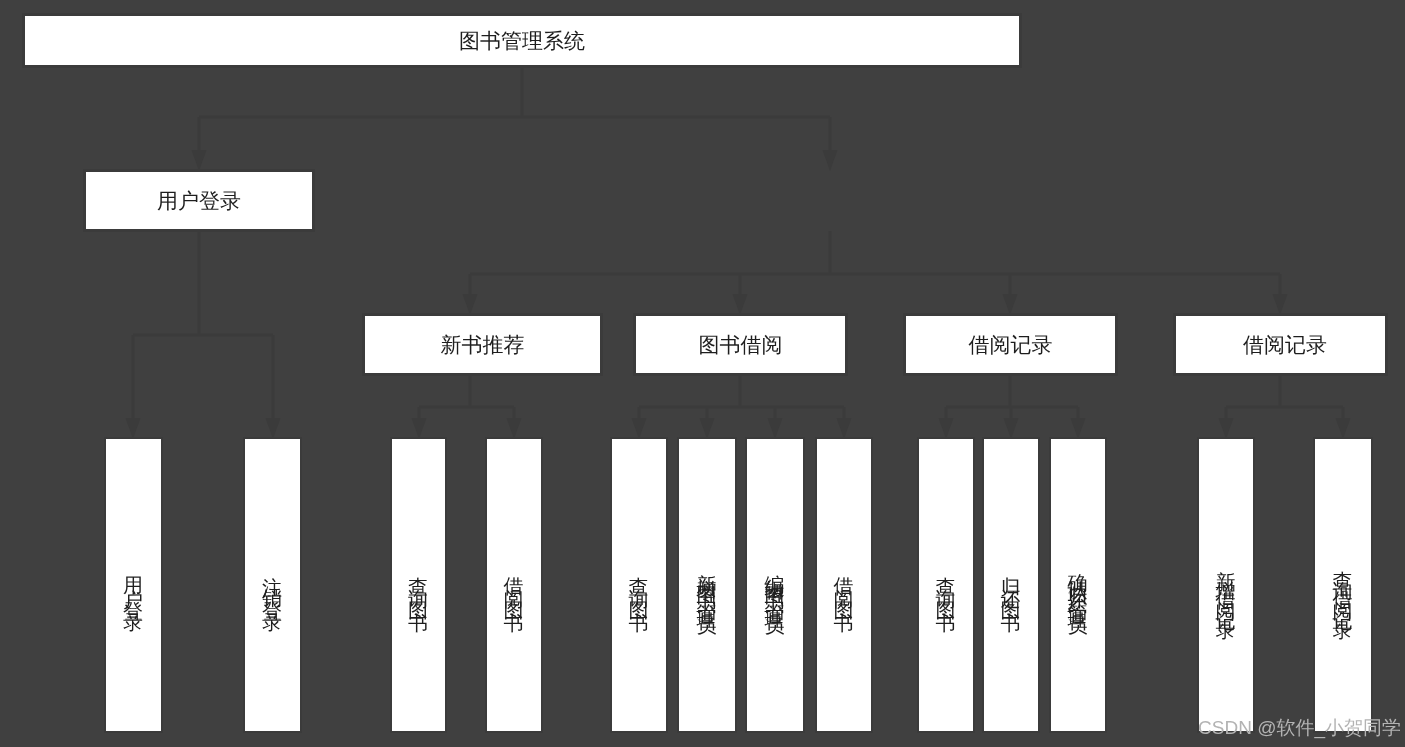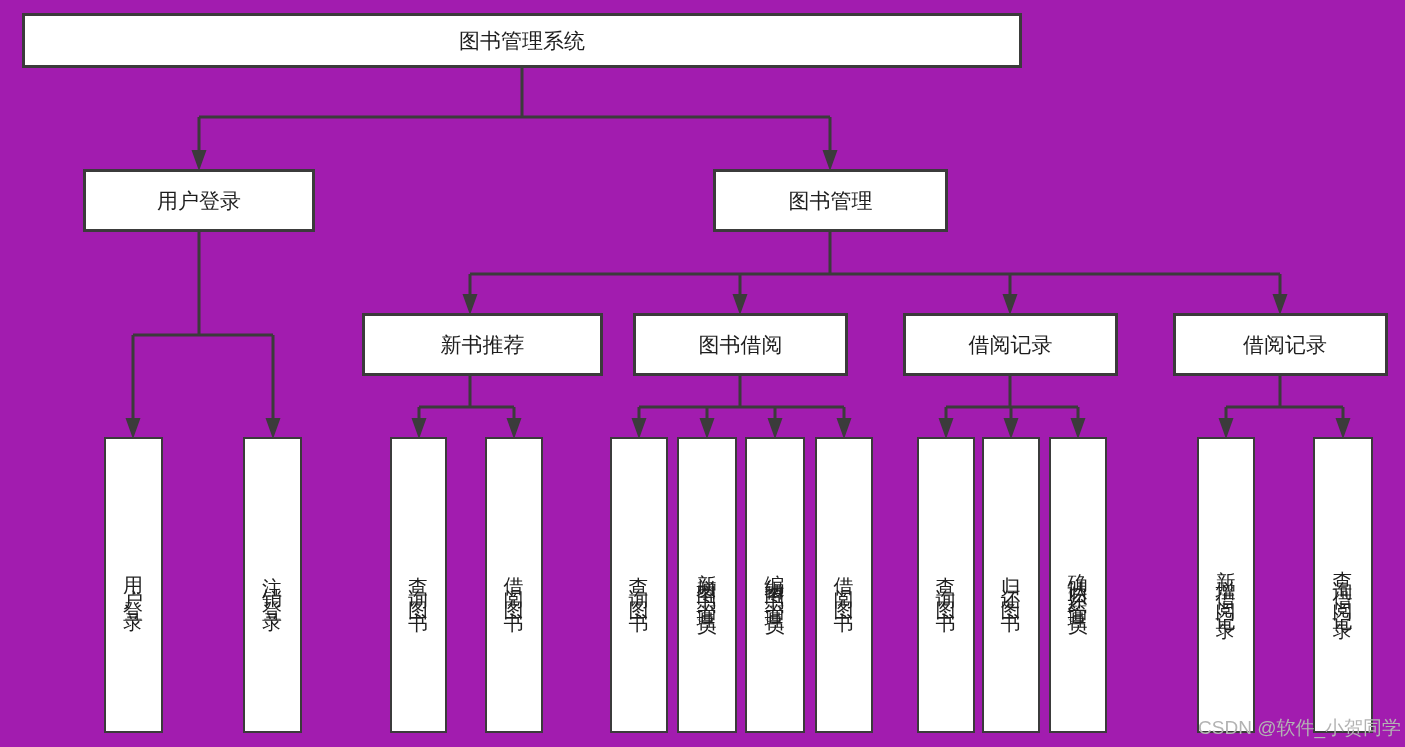--- a/index.html
+++ b/index.html
@@ -1,19 +1,19 @@
 <!DOCTYPE html>
 <html><head>
 <meta charset="utf-8">
 <style>
   html,body{margin:0;padding:0;background:#ffffff;}
   .stage{
     position:relative;
     width:1405px;height:747px;
-    background:#a21caf;
+    background:#404040;
     font-family:"Liberation Sans","DejaVu Sans",sans-serif;
     color:#1e1e1e;
     overflow:hidden;
   }
   svg.connectors{position:absolute;left:0;top:0;z-index:0;}
   .hbox{
     position:absolute;
     box-sizing:border-box;
     background:#ffffff;
     border:3px solid #3b3b3b;
@@ -59,23 +59,20 @@
       <path d="M522 66L522 117M199 117L830 117M199 231L199 335M133 335L273 335M830 231L830 274M470 274L1280 274M470 375L470 407M419 407L514 407M740 375L740 407M639 407L844 407M1010 375L1010 407M946 407L1078 407M1280 375L1280 407M1226 407L1343 407M199 117L199 157M830 117L830 157M133 335L133 425M273 335L273 425M470 274L470 301M740 274L740 301M1010 274L1010 301M1280 274L1280 301M419 407L419 425M514 407L514 425M639 407L639 425M707 407L707 425M775 407L775 425M844 407L844 425M946 407L946 425M1011 407L1011 425M1078 407L1078 425M1226 407L1226 425M1343 407L1343 425" stroke="#3b3b3b" stroke-width="3" fill="none"></path>
       <path d="M191.5 150L206.5 150L199 171ZM822.5 150L837.5 150L830 171ZM125.5 418L140.5 418L133 439ZM265.5 418L280.5 418L273 439ZM462.5 294L477.5 294L470 315ZM732.5 294L747.5 294L740 315ZM1002.5 294L1017.5 294L1010 315ZM1272.5 294L1287.5 294L1280 315ZM411.5 418L426.5 418L419 439ZM506.5 418L521.5 418L514 439ZM631.5 418L646.5 418L639 439ZM699.5 418L714.5 418L707 439ZM767.5 418L782.5 418L775 439ZM836.5 418L851.5 418L844 439ZM938.5 418L953.5 418L946 439ZM1003.5 418L1018.5 418L1011 439ZM1070.5 418L1085.5 418L1078 439ZM1218.5 418L1233.5 418L1226 439ZM1335.5 418L1350.5 418L1343 439Z" fill="#3b3b3b"></path>
     </svg>
 
   <div class="hbox" style="left:22px;top:13px;width:1000px;height:55px;">
     <span>图书管理系统</span>
   </div>
 
   <div class="hbox" style="left:83px;top:169px;width:232px;height:63px;">
     <span>用户登录</span>
-  </div>
-  <div class="hbox" style="left:713px;top:169px;width:235px;height:63px;">
-    <span>图书管理</span>
   </div>
 
   <div class="hbox" style="left:362px;top:313px;width:241px;height:63px;">
     <span>新书推荐</span>
   </div>
   <div class="hbox" style="left:633px;top:313px;width:215px;height:63px;">
     <span>图书借阅</span>
   </div>
   <div class="hbox" style="left:903px;top:313px;width:215px;height:63px;">
     <span>借阅记录</span>

